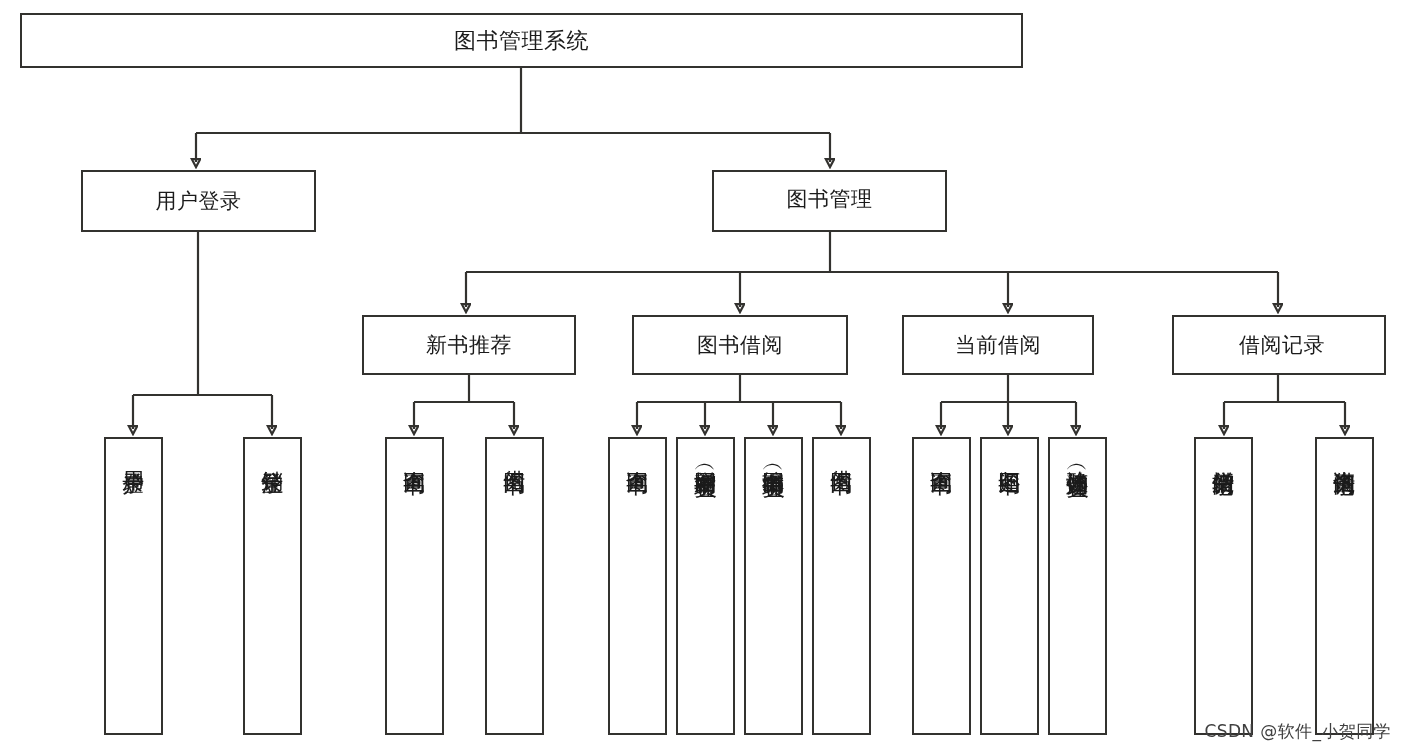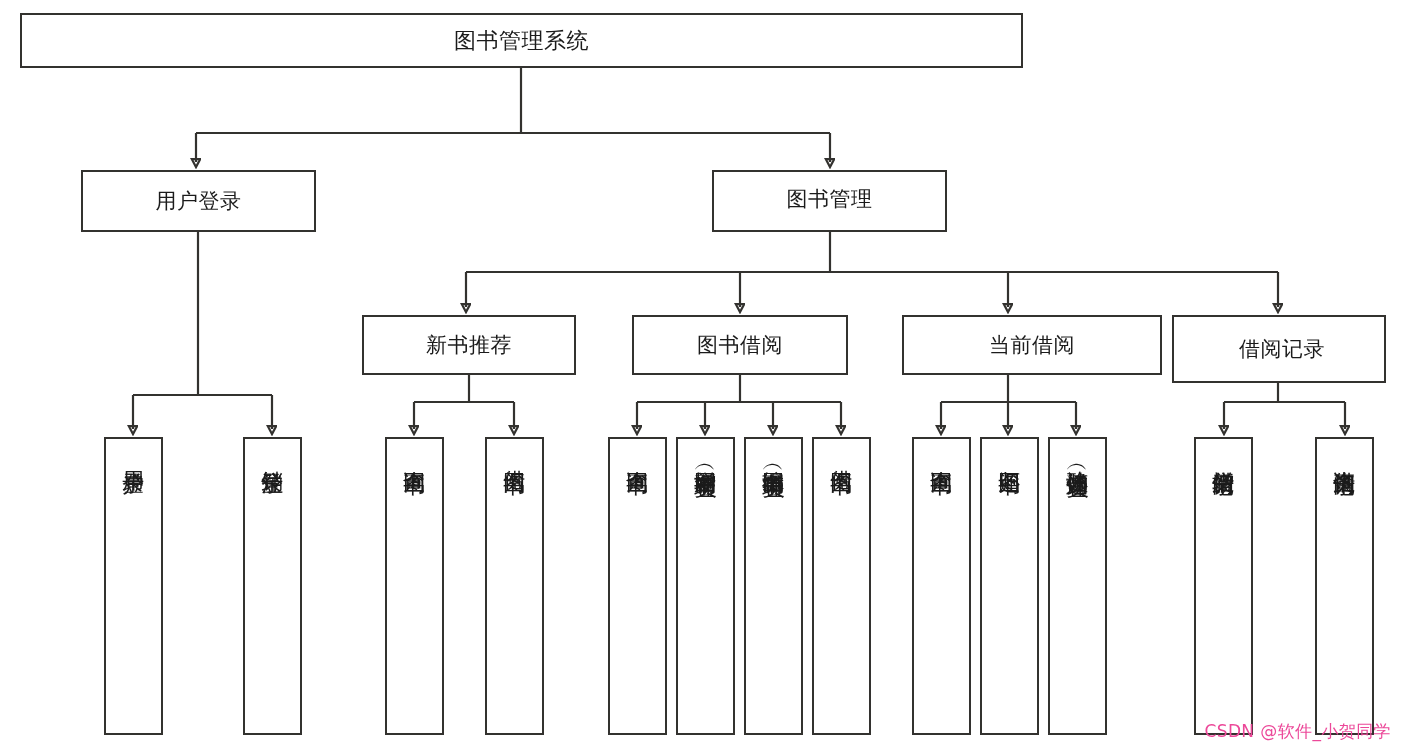--- a/index.html
+++ b/index.html
@@ -75,21 +75,21 @@
   }
   .arrowhead {
     fill: #33322f;
   }
   
   #watermark {
     position: absolute;
     right: 14px;
     bottom: 4px;
     font-size: 17px;
-    color: #ec4899;
+    color: #404040;
     white-space: nowrap;
     letter-spacing: 0.4px;
   }
 </style>
 </head>
 <body>
 
 <div id="canvas">
 
   <svg class="conn-layer" viewBox="0 0 1405 747" width="1405" height="747">
@@ -167,25 +167,25 @@
   </div>
 
   <div class="node h" style="left:632px; top:315px; width:216px; height:60px;">
     <span class="label">图书借阅</span>
   </div>
 
   <div class="node h" style="left:362px; top:315px; width:214px; height:60px;">
     <span class="label">新书推荐</span>
   </div>
 
-  <div class="node h" style="left:902px; top:315px; width:260px; height:60px;">
+  <div class="node h" style="left:902px; top:315px; width:192px; height:60px;">
     <span class="label">当前借阅</span>
   </div>
 
-  <div class="node h" style="left:1172px; top:315px; width:214px; height:68px;padding-left:6px;">
+  <div class="node h" style="left:1172px; top:315px; width:214px; height:60px;padding-left:6px;">
     <span class="label">借阅记录</span>
   </div>
 
   <div class="node v" style="left:104px; top:437px; width:59px; height:298px;">
     <span class="label">用户登录</span>
   </div>
 
   <div class="node v" style="left:243px; top:437px; width:59px; height:298px;">
     <span class="label">注销登录</span>
   </div>

